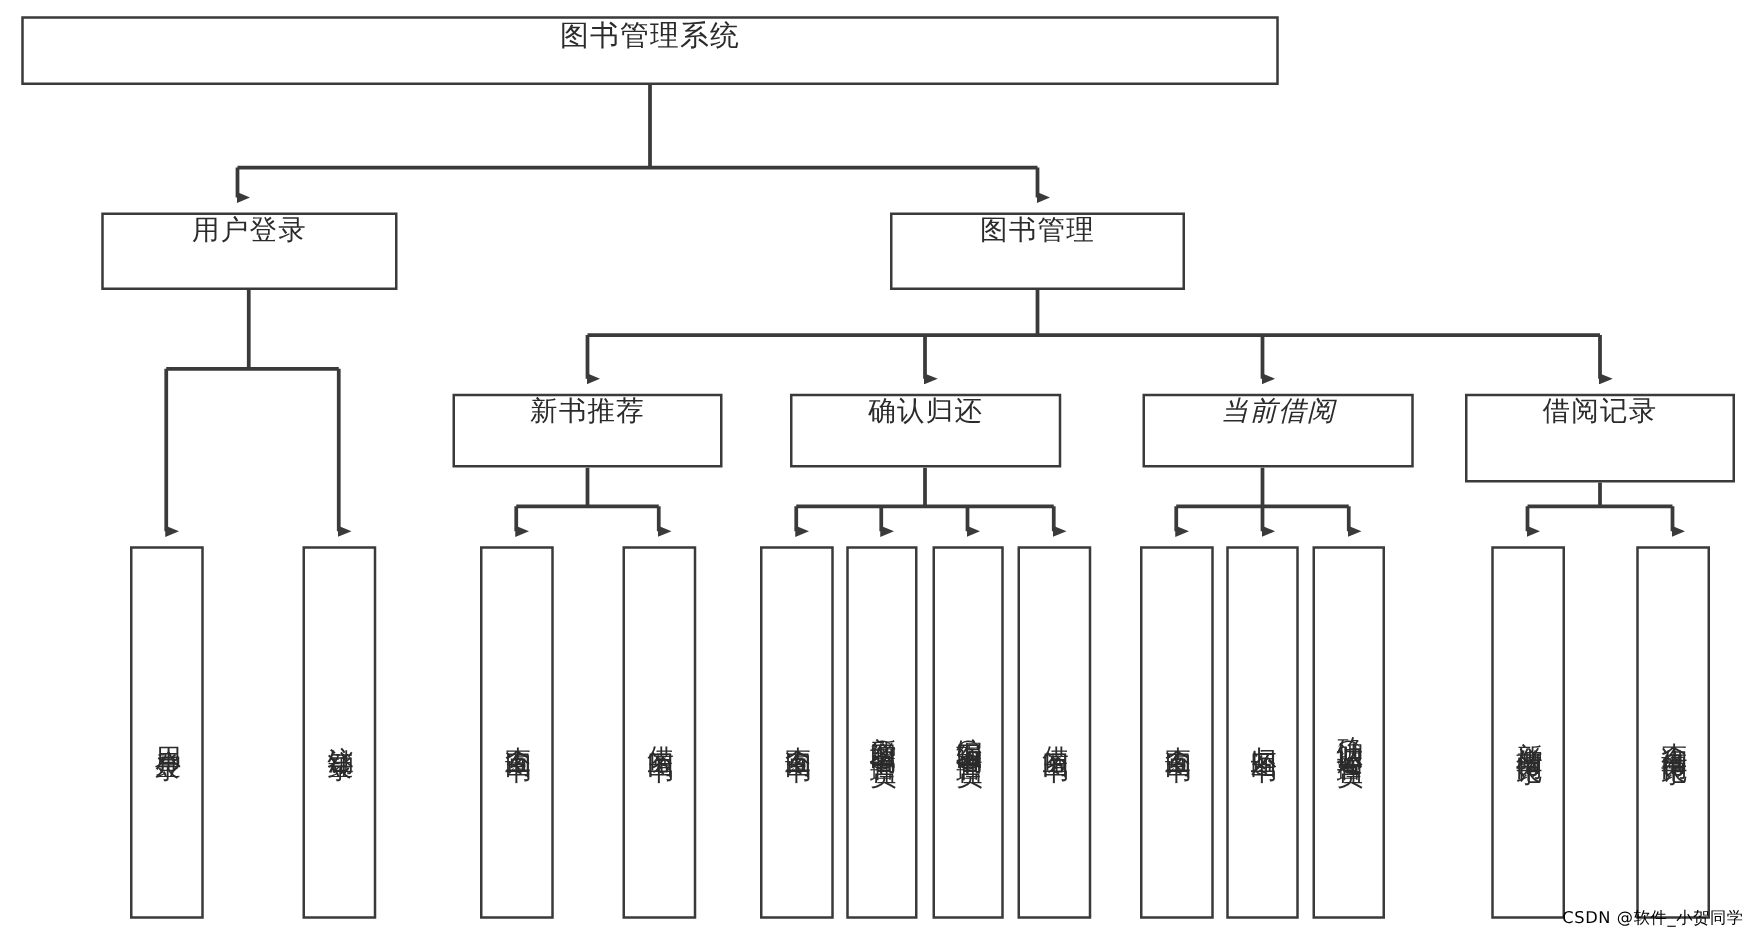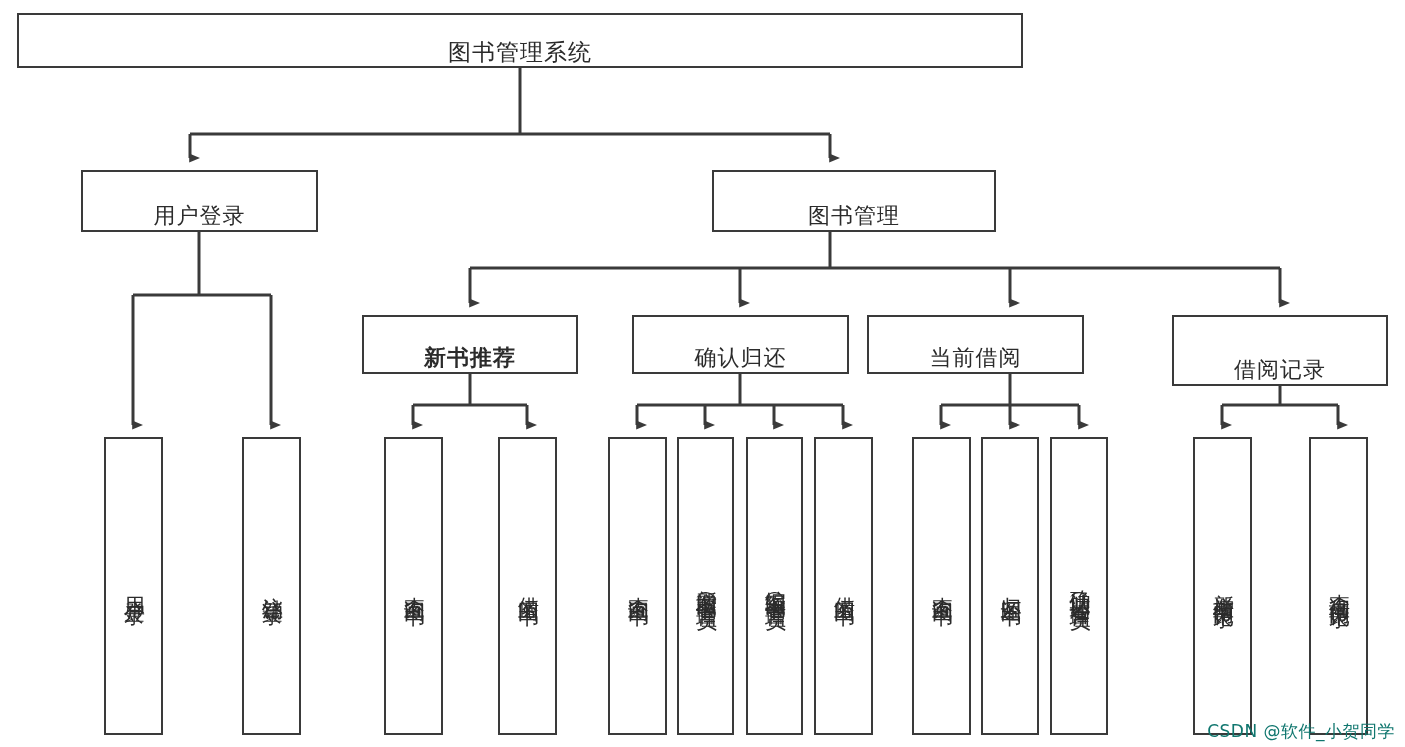--- a/index.html
+++ b/index.html
@@ -15,21 +15,21 @@
   
   #wires{position:absolute;left:0;top:0;width:1405px;height:747px;}
 
   
   .node{
     position:absolute;
     box-sizing:border-box;
     background:#ffffff;
     border:2px solid #3a3a3a;
     display:flex;
-    align-items:flex-end;
+    align-items:flex-start;
     justify-content:center;
     color:#2b2b2b;
   }
   .node .label{
     display:block;
     text-align:center;
     line-height:1.22;
     color:#2b2b2b;
   }
 
@@ -55,22 +55,22 @@
     letter-spacing:3px;
     white-space:nowrap;
     max-height:100%;
   }
 
   
   #watermark{
     position:absolute;
     right:10px;
     bottom:4px;
-    font-size:17px;
-    color:#0f766e;
+    font-size:13px;
+    color:#000000;
     white-space:nowrap;
     letter-spacing:0.5px;
     pointer-events:none;
   }
 </style>
 </head>
 <body>
 
 <div id="canvas">
 
@@ -125,33 +125,33 @@
   </svg>
 
   <div class="node h root" style="left:17px;top:13px;width:1006px;height:55px;">
     <span class="label">图书管理系统</span>
   </div>
 
   <div class="node h" style="left:81px;top:170px;width:237px;height:62px;">
     <span class="label">用户登录</span>
   </div>
 
-  <div class="node h" style="left:712px;top:170px;width:284px;height:62px;">
+  <div class="node h" style="left:712px;top:170px;width:236px;height:62px;">
     <span class="label">图书管理</span>
   </div>
 
-  <div class="node h" style="left:362px;top:315px;width:216px;height:59px;font-weight:bold;">
+  <div class="node h" style="left:362px;top:315px;width:216px;height:59px;">
     <span class="label">新书推荐</span>
   </div>
 
   <div class="node h" style="left:632px;top:315px;width:217px;height:59px;">
     <span class="label">确认归还</span>
   </div>
 
-  <div class="node h" style="left:867px;top:315px;width:217px;height:59px;">
+  <div class="node h" style="left:914px;top:315px;width:217px;height:59px;font-style:italic;">
     <span class="label">当前借阅</span>
   </div>
 
   <div class="node h" style="left:1172px;top:315px;width:216px;height:71px;">
     <span class="label">借阅记录</span>
   </div>
 
   <div class="node v" style="left:104px;top:437px;width:59px;height:298px;">
     <span class="label">用户登录</span>
   </div>

